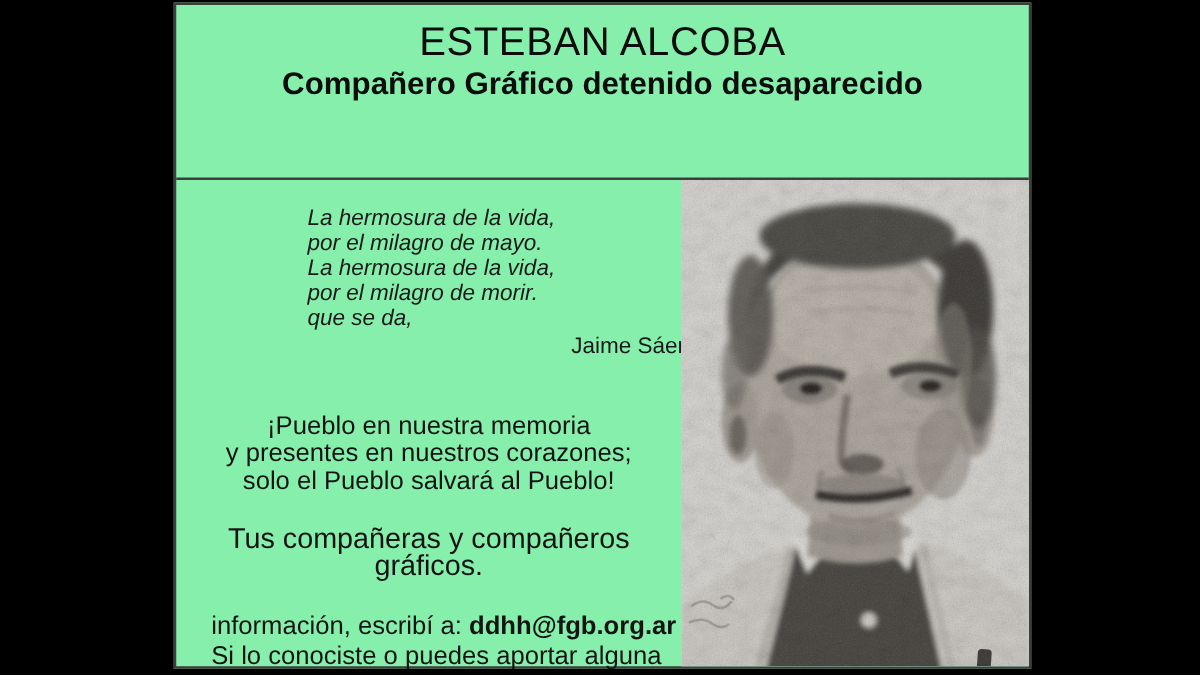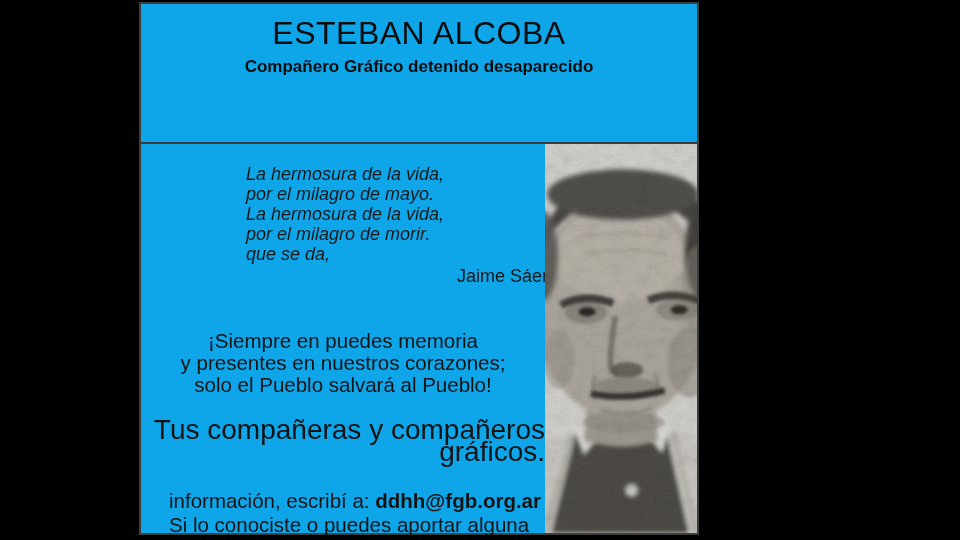--- a/index.html
+++ b/index.html
@@ -7,22 +7,22 @@
     position: relative;
     width: 960px; height: 540px;
     background: #000;
     overflow: hidden;
     font-family: "Liberation Sans", "DejaVu Sans", sans-serif;
     color: #111;
   }
   .card {
     position: absolute;
     left: 139px; top: 2px;
-    width: 560px; height: 533px;
-    background: #0ea5e9;
+    width: 686px; height: 533px;
+    background: #86efac;
     border: 2px solid #3d3d3d;
     box-sizing: border-box;
     display: flex; flex-direction: column;
   }
   .card-header {
     height: 126px;
     border-bottom: 2px solid #3d3d3d;
     flex: 0 0 auto;
     text-align: center;
     padding-top: 12px;
@@ -31,21 +31,21 @@
   .title {
     margin: 0;
     font-size: 32px;
     font-weight: 400;
     line-height: 34px;
     letter-spacing: 0.5px;
     color: #0d0d0d;
   }
   .subtitle {
     margin: 4px 0 0 0;
-    font-size: 17px;
+    font-size: 25px;
     font-weight: 700;
     line-height: 26px;
     color: #0d0d0d;
   }
   .subtitle.second { margin-top: 0; }
   .card-body {
     flex: 1 1 auto;
     display: flex;
     min-height: 0;
     border-radius: 23px;
@@ -74,22 +74,22 @@
   }
   .memorial {
     margin-top: 44px;
     text-align: center;
     font-size: 20.5px;
     line-height: 22px;
     color: #141414;
   }
   .signature {
     margin: 23px 0 0 0;
-    text-align: right;
-    font-size: 28px;
+    text-align: center;
+    font-size: 23px;
     line-height: 22px;
     color: #141414;
   }
   .contact {
     margin: 26px 0 0 28px;
     font-size: 20.5px;
     line-height: 23.5px;
     color: #141414;
   }
   .contact .email { font-weight: 700; }
@@ -119,21 +119,21 @@
         <div class="poem">
           <div class="poem-line">La hermosura de la vida,</div>
           <div class="poem-line">por el milagro de mayo.</div>
           <div class="poem-line">La hermosura de la vida,</div>
           <div class="poem-line">por el milagro de morir.</div>
           <div class="poem-line">que se da,</div>
           <div class="poem-author">Jaime Sáenz</div>
         </div>
 
         <div class="memorial">
-          <div>¡Siempre en puedes memoria</div>
+          <div>¡Pueblo en nuestra memoria</div>
           <div>y presentes en nuestros corazones;</div>
           <div>solo el Pueblo salvará al Pueblo!</div>
         </div>
 
         <p class="signature">Tus compañeras y compañeros gráficos.</p>
 
         <div class="contact">
           <div><span>información, escribí a: </span><span class="email">ddhh@fgb.org.ar</span></div>
           <div>Si lo conociste o puedes aportar alguna</div>
         </div>

